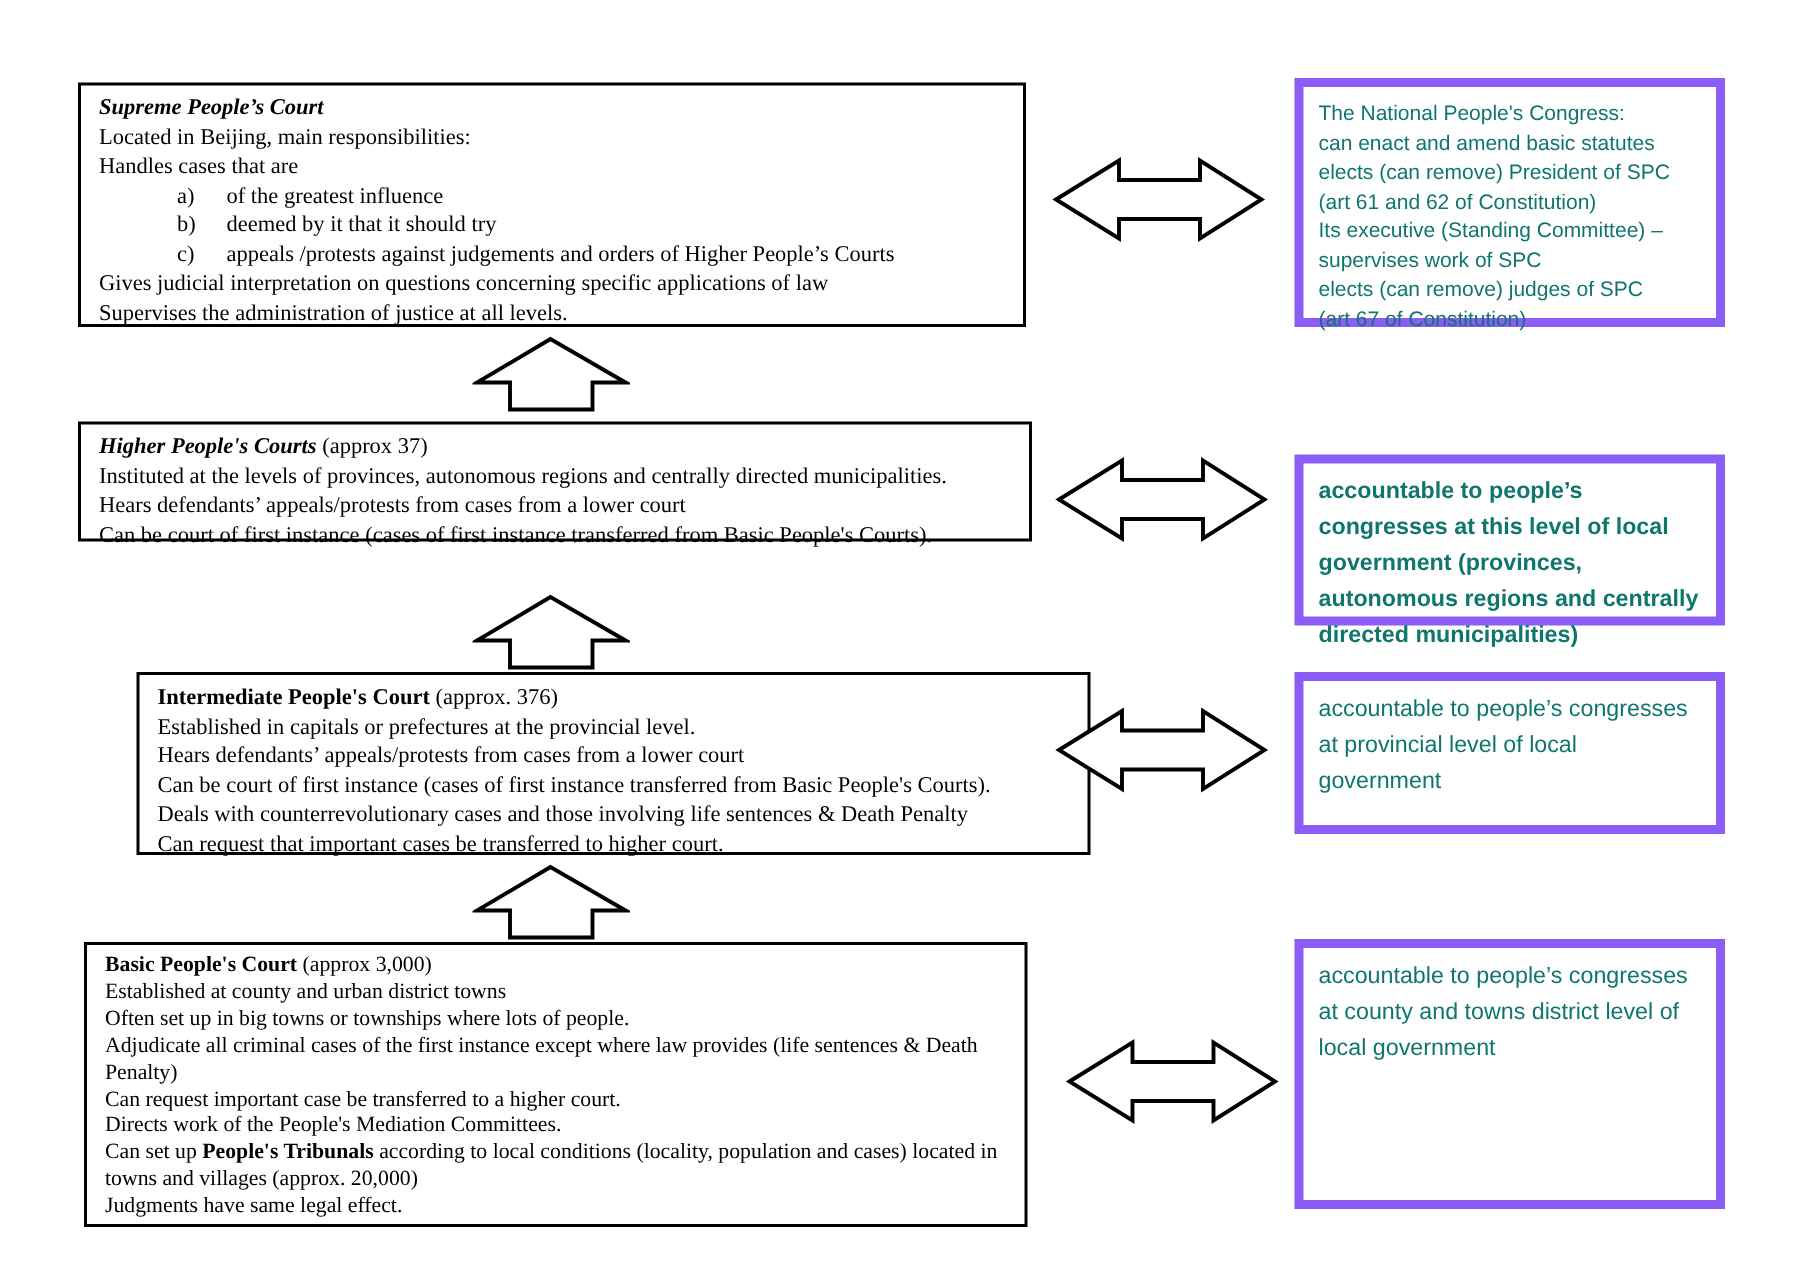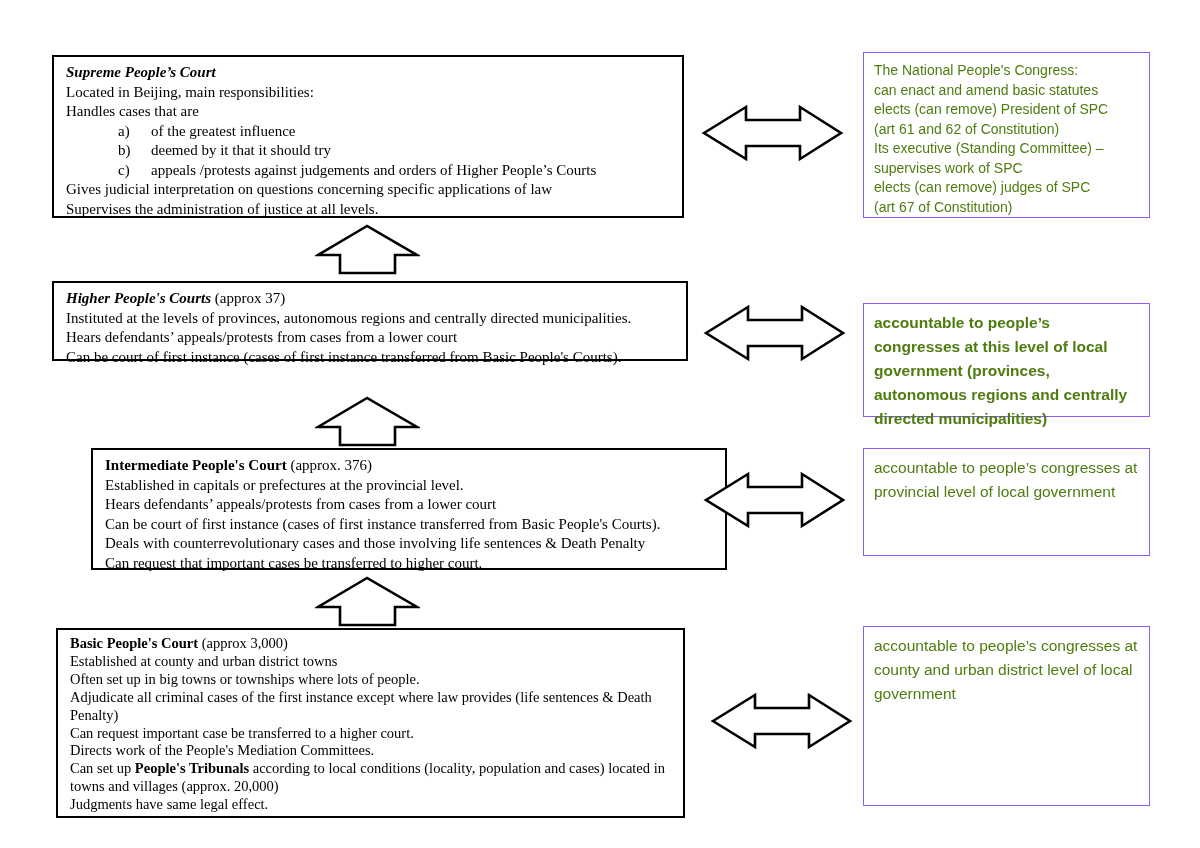--- a/index.html
+++ b/index.html
@@ -9,21 +9,21 @@
         font-family:"Liberation Serif", serif;font-size:15px;line-height:19.5px;
         padding:6px 12px;color:#000;}
   .lbox .title-bi{font-weight:bold;font-style:italic;}
   .lbox .title-b{font-weight:bold;}
   .lbox .suffix{font-weight:normal;font-style:normal;}
   .list-item{display:flex;padding-left:52px;}
   .list-marker{width:33px;flex-shrink:0;}
   .lbox.dense{font-size:14.5px;line-height:17.9px;padding:5px 12px;}
   .bold-inline{font-weight:bold;}
 
-  .rbox{position:absolute;border:1px solid #8b5cf6;background:#fff;box-sizing:border-box;color:#4d7c0f;}
+  .rbox{position:absolute;border:6px solid #8b5cf6;background:#fff;box-sizing:border-box;color:#0f766e;}
   .rbox.sans{font-family:"Liberation Sans", sans-serif;font-size:14px;line-height:19.5px;padding:8px 10px;}
   .rbox.cal{font-family:"Liberation Sans", sans-serif;font-size:15.5px;line-height:24px;padding:7px 10px;}
   .rbox.cal.heavy{font-weight:bold;margin-top:25px;}
 
   .arrow{position:absolute;line-height:0;}
   .arrow svg{display:block;}
 </style>
 </head>
 <body>
 
@@ -125,21 +125,21 @@
     <div>Established at county and urban district towns</div>
     <div>Often set up in big towns or townships where lots of people.</div>
     <div>Adjudicate all criminal cases of the first instance except where law provides (life sentences &amp; Death Penalty)</div>
     <div>Can request important case be transferred to a higher court.</div>
     <div>Directs work of the People's Mediation Committees.</div>
     <div><span>Can set up </span><span class="bold-inline">People's Tribunals</span><span> according to local conditions (locality, population and cases) located in towns and villages (approx. 20,000)</span></div>
     <div>Judgments have same legal effect.</div>
   </div>
 
   <div class="rbox cal" style="left:863px;top:626px;width:287px;height:180px;">
-    <div>accountable to people’s congresses at county and urban district level of local government</div>
+    <div>accountable to people’s congresses at county and towns district level of local government</div>
   </div>
 
   <div class="arrow" style="left:710px;top:690px;">
     <svg width="143" height="62" viewBox="0 0 143 62">
         <polygon points="3,31 45,5 45,18 99,18 99,5 140,31 99,57 99,44 45,44 45,57" fill="#fff" stroke="#000" stroke-width="2.6"></polygon>
       </svg>
   </div>
 
 </div>
 

